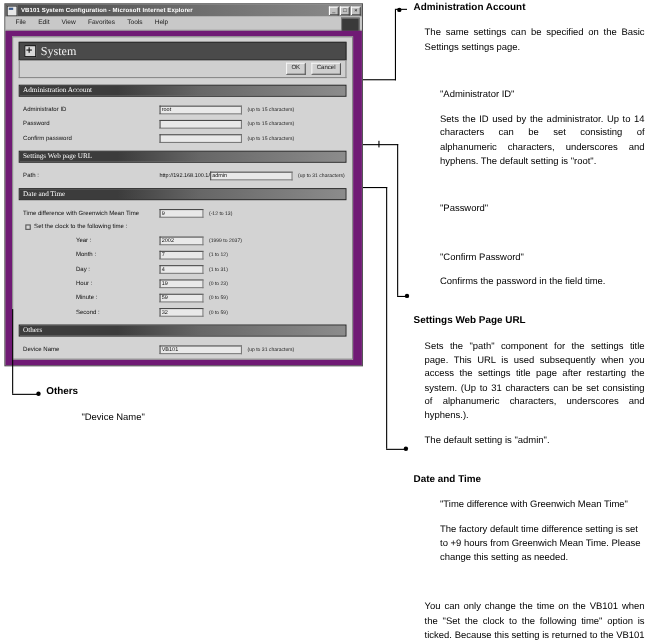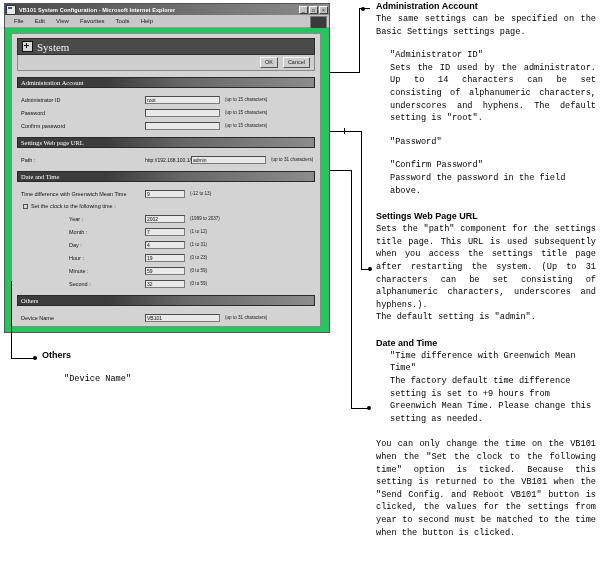--- a/index.html
+++ b/index.html
@@ -102,21 +102,21 @@
     width: 15px;
     height: 11px;
     background: #3a3a3a;
     border: 1px solid #7a7a7a;
   }
 
   .ie-content {
     position: absolute;
     left: 0; right: 0;
     top: 24px; bottom: 0;
-    background: #22c55e;
+    background: #701a75;
     padding: 5px 8px 5px 6px;
     box-sizing: border-box;
   }
   .ie-scrollbar {
     position: absolute;
     right: 1px;
     top: 25px;
     bottom: 2px;
     width: 7px;
     background: #d4d4d4;
@@ -324,22 +324,21 @@
     font-size: 9px;
     font-weight: bold;
     color: #000;
     line-height: 13px;
   }
   .blk-para {
     font-size: 8.6px;
     line-height: 12.6px;
     color: #000;
     text-align: justify;
-    margin: 0;
-    font-family: Liberation Mono, monospace;
+    margin: 10px;
   }
   .blk-para.nj { text-align: left; }
   .sub {
     margin-left: 14px;
   }
   .spacer-sm { height: 11px; }
   .spacer-md { height: 13px; }
 
   
   .btcol {
@@ -520,21 +519,21 @@
       <p class="blk-para nj">"Administrator ID"</p>
       <p class="blk-para">Sets the ID used by the administrator. Up to 14 characters can be set consisting of alphanumeric characters, underscores and hyphens. The default setting is "root".</p>
     </div>
     <div class="spacer-sm"></div>
     <div class="sub">
       <p class="blk-para nj">"Password"</p>
     </div>
     <div class="spacer-sm"></div>
     <div class="sub">
       <p class="blk-para nj">"Confirm Password"</p>
-      <p class="blk-para nj">Password the password in the field above.</p>
+      <p class="blk-para nj">Confirms the password in the field time.</p>
     </div>
   </div>
 
   <div class="spacer-md"></div>
 
   <div class="blk">
     <div class="blk-title">Settings Web Page URL</div>
     <p class="blk-para">Sets the "path" component for the settings title page. This URL is used subsequently when you access the settings title page after restarting the system. (Up to 31 characters can be set consisting of alphanumeric characters, underscores and hyphens.).</p>
     <p class="blk-para nj">The default setting is "admin".</p>
   </div>

